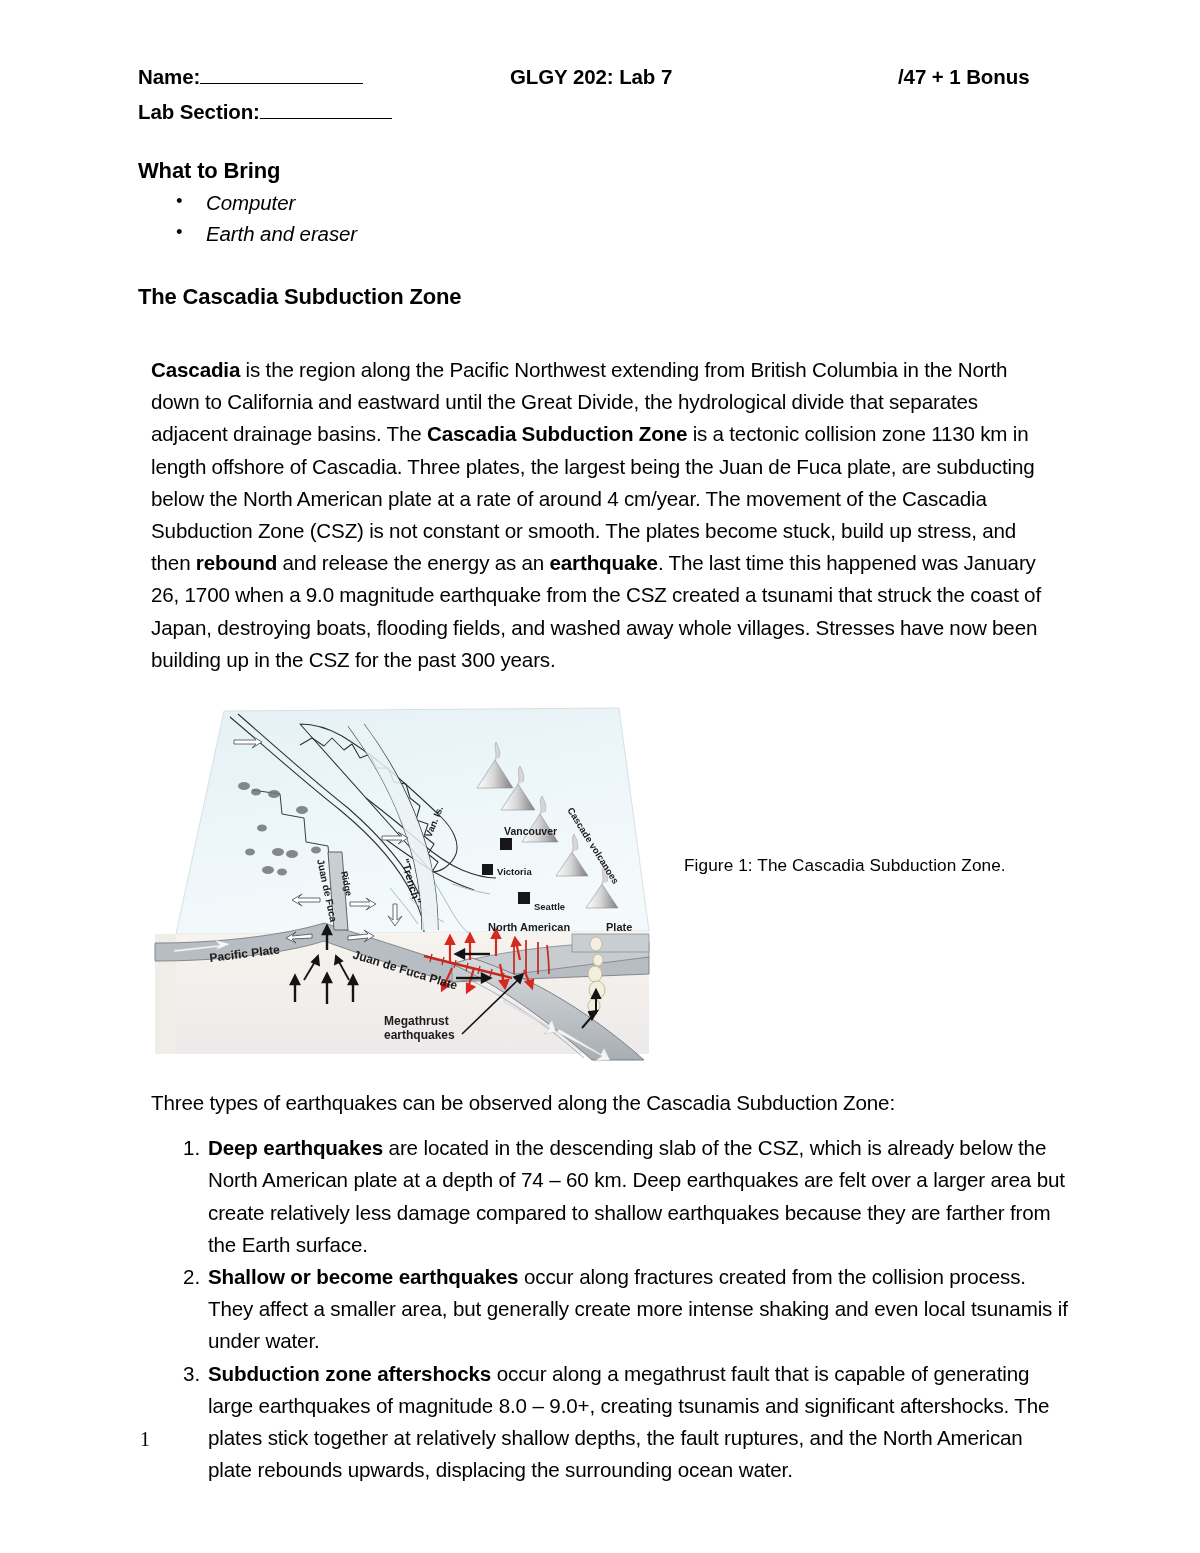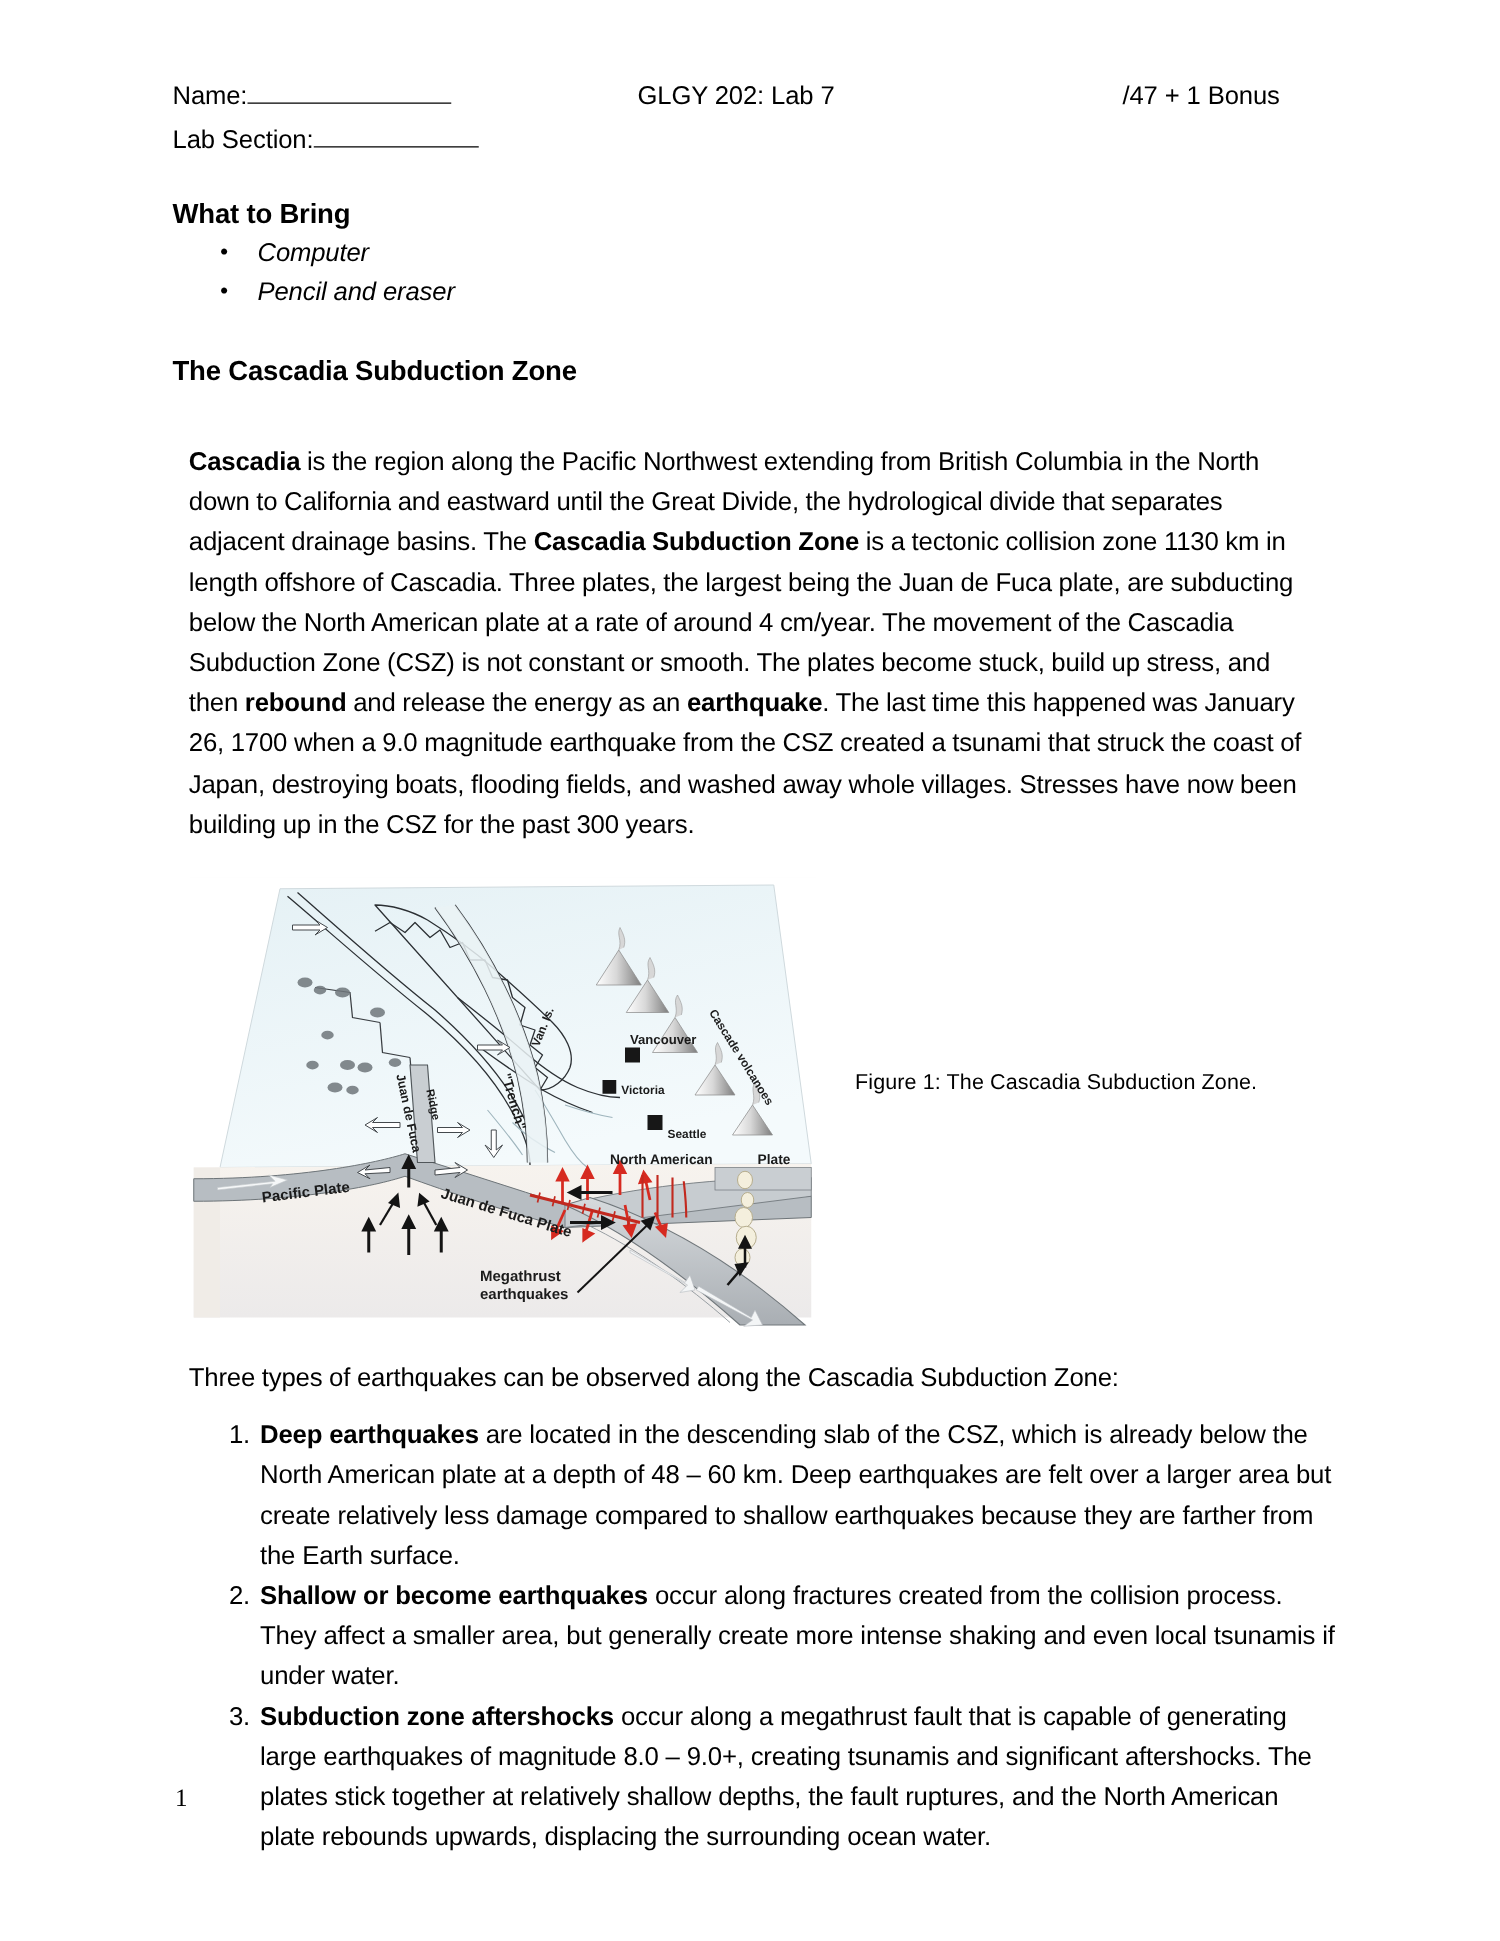--- a/index.html
+++ b/index.html
@@ -26,21 +26,21 @@
     position: absolute;
     left: 138px;
     top: 62px;
     width: 930px;
   }
 
   
   .hdr-row {
     display: flex;
     align-items: baseline;
-    font-weight: normal;
+    font-weight: bold;
     font-size: 20.5px;
     line-height: 30px;
     letter-spacing: -0.1px;
   }
   .hdr-row-1 { margin-bottom: 5px; }
   .hdr-label { white-space: nowrap; }
   .hdr-blank {
     display: inline-block;
     border-bottom: 1.6px solid #000;
     height: 17px;
@@ -177,21 +177,21 @@
         <span class="hdr-label">Lab Section:</span>
           <span class="hdr-blank blank-sect"></span>
       </div>
     </div>
 
     <div class="spacer-md"></div>
 
     <div class="sec-head">What to Bring</div>
     <ul class="bring">
       <li>Computer</li>
-      <li>Pencil and eraser</li>
+      <li>Earth and eraser</li>
     </ul>
 
     <div class="spacer-lg"></div>
 
     <div class="sec-head">The Cascadia Subduction Zone</div>
 
     <div class="spacer-md"></div>
 
     <p class="body"><b>Cascadia</b><span> is the region along the Pacific Northwest extending from British Columbia in the North down to California and eastward until the Great Divide, the hydrological divide that separates adjacent drainage basins. The </span><b>Cascadia Subduction Zone</b><span> is a tectonic collision zone 1130 km in length offshore of Cascadia. Three plates, the largest being the Juan de Fuca plate, are subducting below the North American plate at a rate of around 4 cm/year. The movement of the Cascadia Subduction Zone (CSZ) is not constant or smooth. The plates become stuck, build up stress, and then </span><b>rebound</b><span> and release the energy as an </span><b>earthquake</b><span>. The last time this happened was January 26, 1700 when a 9.0 magnitude earthquake from the CSZ created a tsunami that struck the coast of Japan, destroying boats, flooding fields, and washed away whole villages. Stresses have now been building up in the CSZ for the past 300 years.</span></p>
 
@@ -427,21 +427,21 @@
       </div>
 
       <div class="fig-caption">
         <div>Figure 1: The Cascadia Subduction Zone.</div>
       </div>
     </div>
 
     <p class="body">Three types of earthquakes can be observed along the Cascadia Subduction Zone:</p>
 
     <ol class="types">
-      <li><b>Deep earthquakes</b><span> are located in the descending slab of the CSZ, which is already below the North American plate at a depth of 48 – 60 km. Deep earthquakes are felt over a larger area but create relatively less damage compared to shallow earthquakes because they are farther from the Earth surface.</span></li>
+      <li><b>Deep earthquakes</b><span> are located in the descending slab of the CSZ, which is already below the North American plate at a depth of 74 – 60 km. Deep earthquakes are felt over a larger area but create relatively less damage compared to shallow earthquakes because they are farther from the Earth surface.</span></li>
       <li><b>Shallow or become earthquakes</b><span> occur along fractures created from the collision process. They affect a smaller area, but generally create more intense shaking and even local tsunamis if under water.</span></li>
       <li><b>Subduction zone aftershocks</b><span> occur along a megathrust fault that is capable of generating large earthquakes of magnitude 8.0 – 9.0+, creating tsunamis and significant aftershocks. The plates stick together at relatively shallow depths, the fault ruptures, and the North American plate rebounds upwards, displacing the surrounding ocean water.</span></li>
     </ol>
 
   </div>
 
   <div class="page-num">1</div>
 </div>
 
 </body></html>

